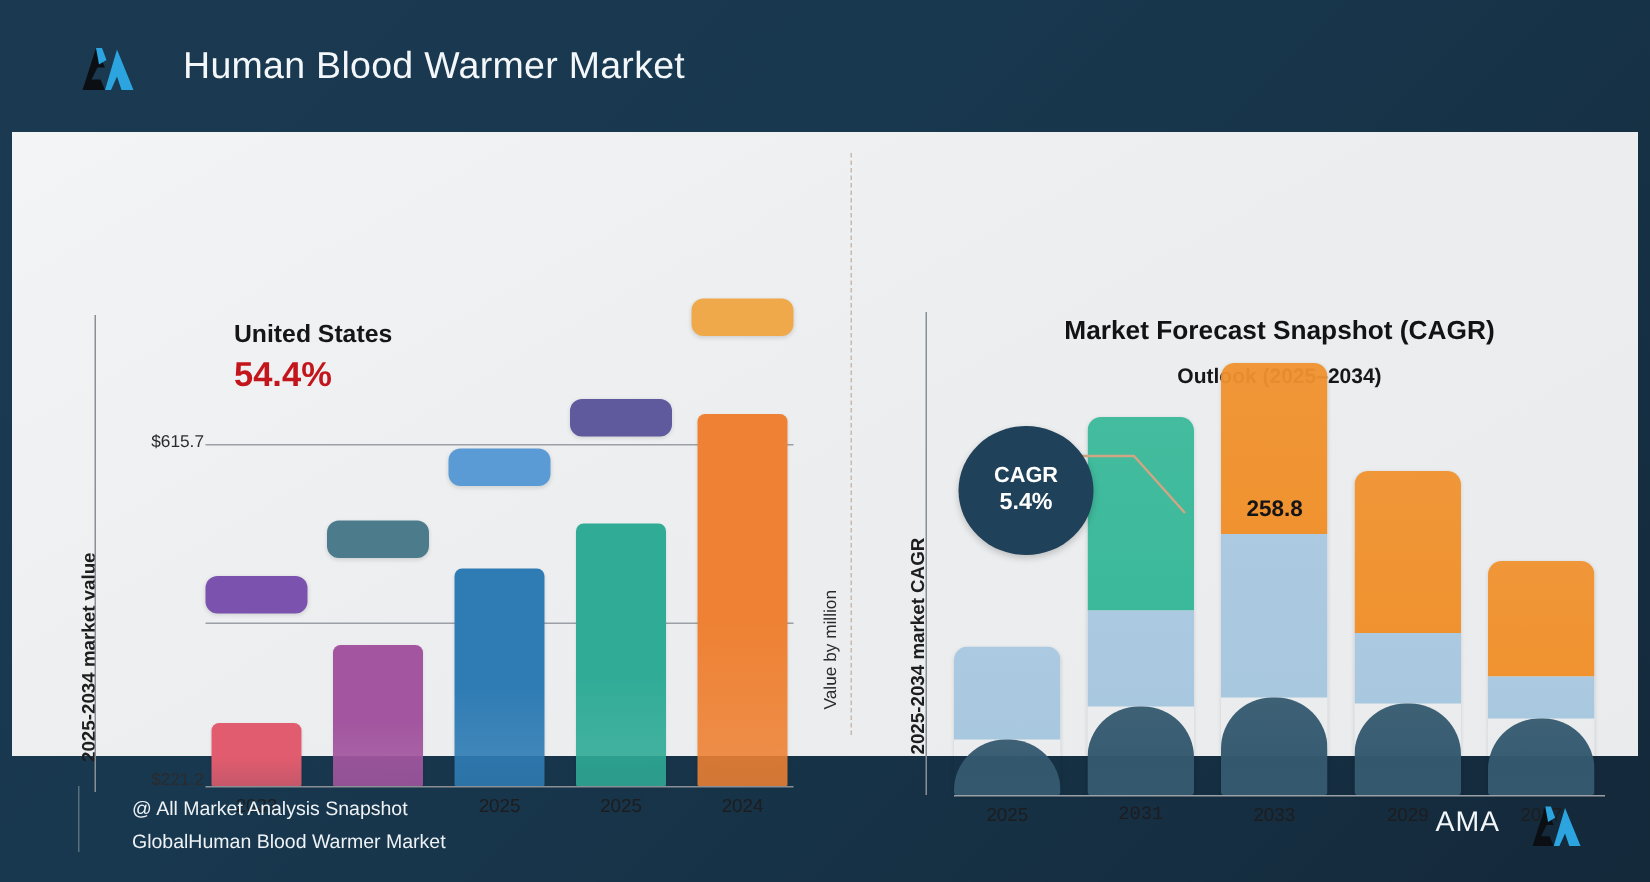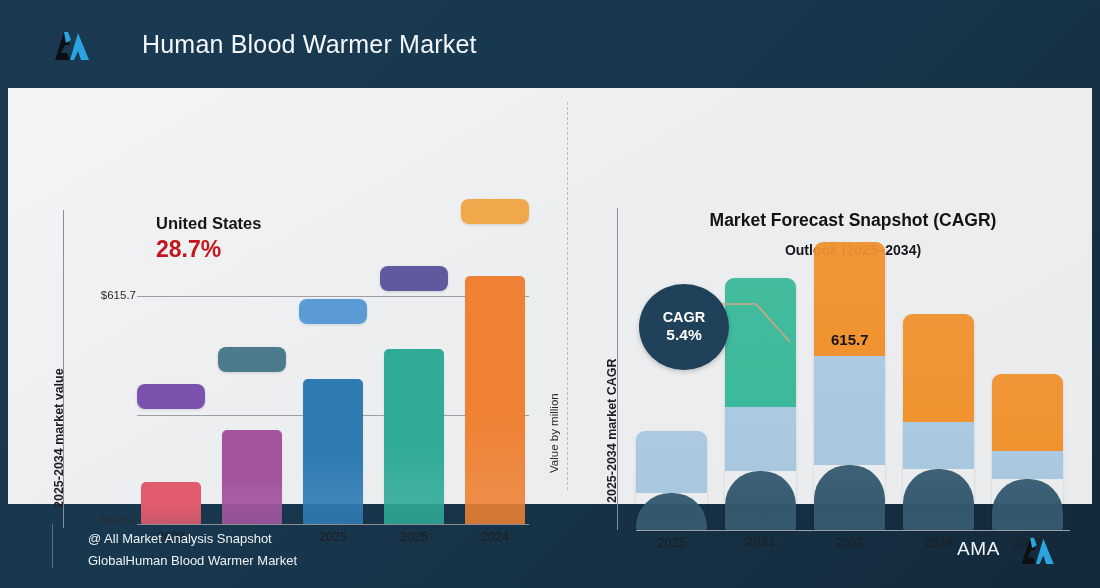--- a/index.html
+++ b/index.html
@@ -24,21 +24,21 @@
   #header {
     position: absolute;
     left: 0; top: 0;
     width: 1100px; height: 88px;
     display: flex;
     align-items: center;
     padding-left: 44px;
   }
   #brand-logo { width: 46px; height: 34px; flex: 0 0 auto; }
   #header-title {
-    margin-left: 52px;
+    margin-left: 32px;
     color: #f4f7f9;
     font-size: 25px;
     font-weight: 400;
     letter-spacing: .2px;
     white-space: nowrap;
   }
 
   
   #card {
     position: absolute;
@@ -227,27 +227,27 @@
   <div id="card">
 
     <div id="panel-divider"></div>
 
     <div class="panel" id="panel-left">
 
       <div class="axis-title" id="left-axis-title">2025-2034 market value</div>
       <div class="spine" id="left-spine"></div>
 
       <div id="us-label">United States</div>
-      <div id="us-value" style="color: rgb(195, 22, 28);">28.7%</div>
+      <div id="us-value" style="color: rgb(195, 22, 28);">54.4%</div>
 
       <div class="gridline" id="gridline-top"></div>
       <div class="gridline" id="gridline-mid"></div>
 
       <div class="ytick" id="ytick-high">$615.7</div>
-      <div class="ytick" id="ytick-low">$199.4</div>
+      <div class="ytick" id="ytick-low">$221.2</div>
 
       <div id="left-bars">
           <div class="lbar-slot" style="left: 0px; height: 314px;">
             <div class="lbar-body" style="height: 42.4528px; background: linear-gradient(rgb(224, 92, 110) 0%, rgb(224, 92, 110) 55%, rgba(224, 92, 110, 0.867) 100%);"></div>
             <div class="lbar-cap" style="bottom: 115.33px; background: rgb(123, 82, 174);"></div>
             <div class="lbar-xlabel">2033</div>
           </div>
           <div class="lbar-slot" style="left: 81px; height: 314px;">
             <div class="lbar-body" style="height: 94.1038px; background: linear-gradient(rgb(163, 86, 159) 0%, rgb(163, 86, 159) 55%, rgba(163, 86, 159, 0.867) 100%);"></div>
             <div class="lbar-cap" style="bottom: 152.123px; background: rgb(76, 124, 140);"></div>
@@ -325,21 +325,21 @@
         </div>
         <div class="rbar-slot" style="left: 356px; height: 292px;">
           <div class="rbar-stack" style="height: 155.836px;">
             <div class="rseg" style="height: 76.9315px; background: linear-gradient(rgba(240, 146, 47, 0.95) 0%, rgb(240, 146, 47) 100%);"></div>
             <div class="rseg" style="height: 27.6164px; background: linear-gradient(rgba(168, 200, 224, 0.95) 0%, rgb(168, 200, 224) 100%);"></div>
             <div class="rseg rseg-bottom" style="height: 51.2877px; background: linear-gradient(rgba(52, 89, 111, 0.95) 0%, rgb(52, 89, 111) 100%);"></div>
           </div>
           <div class="rbar-xlabel">2027</div>
         </div>
       </div>
-    <div id="peak-label">615.7</div>
+    <div id="peak-label">258.8</div>
     <div id="right-baseline"></div>
   </div>
 
   <div id="footer">
     <div id="footer-rule"></div>
     <div id="footer-text">
       <div>@ All Market Analysis Snapshot</div>
       <div>GlobalHuman Blood Warmer Market</div>
     </div>
     <div id="footer-brand">

